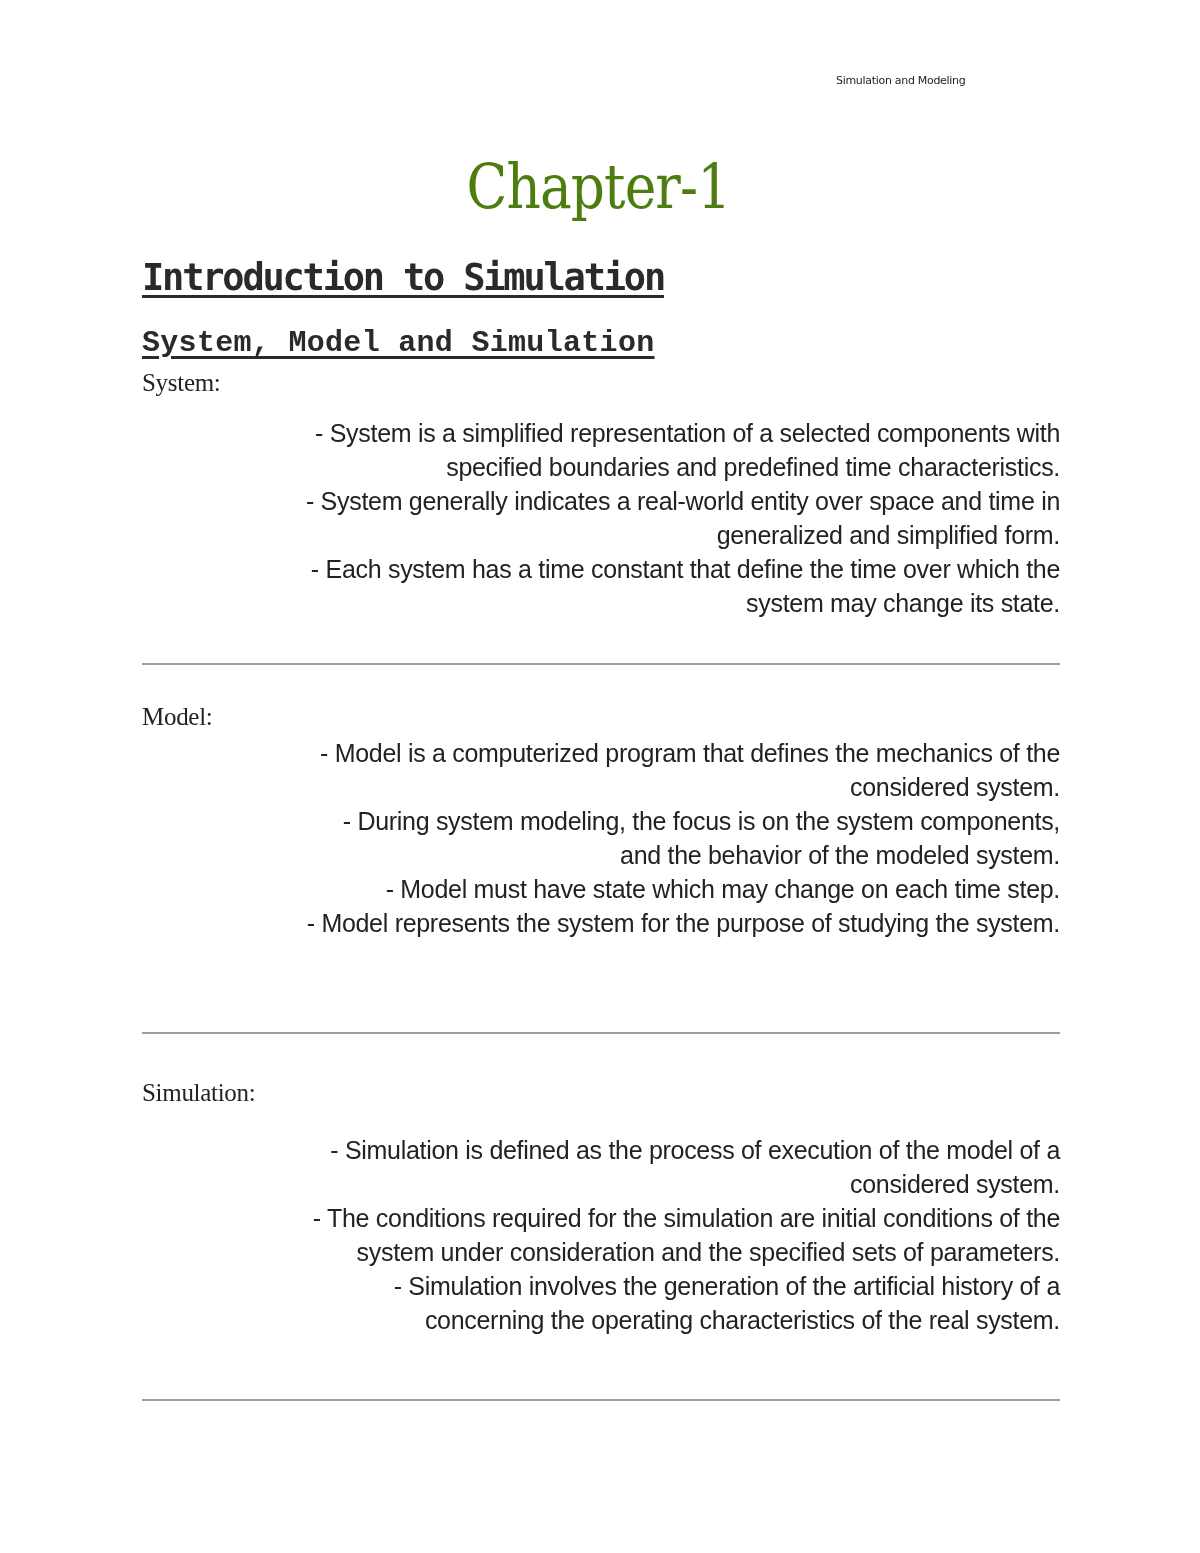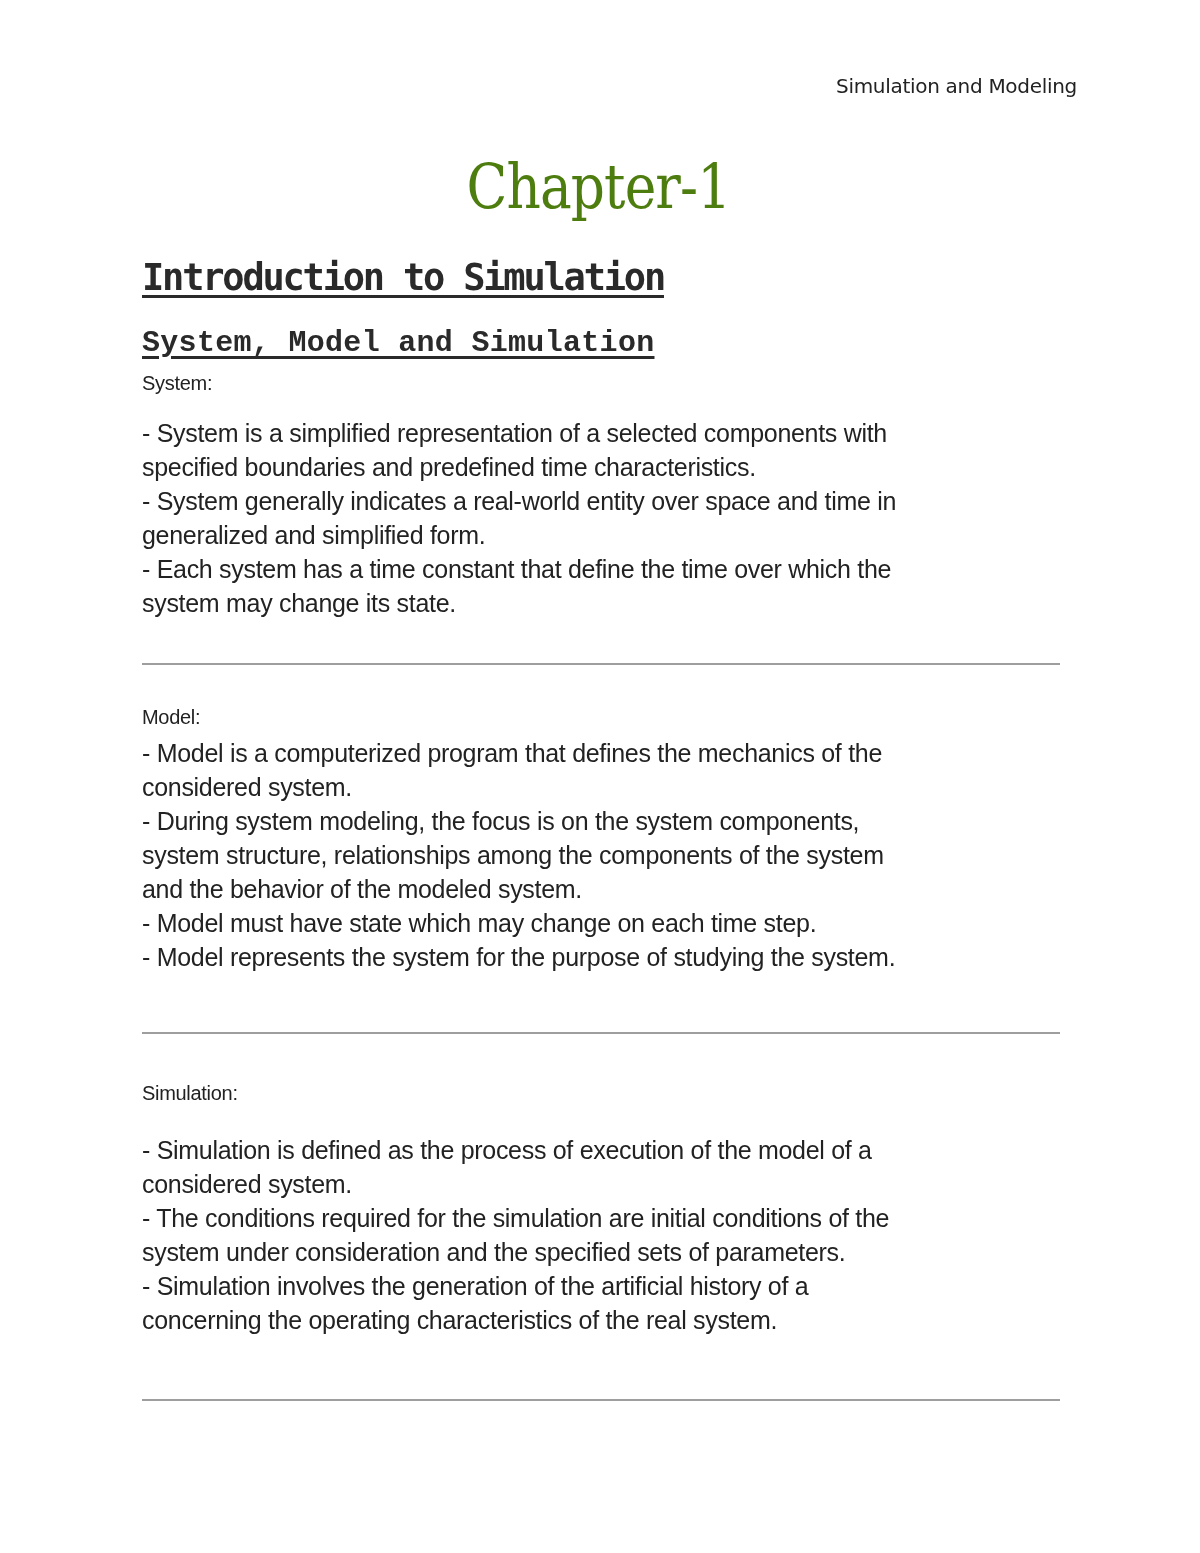--- a/index.html
+++ b/index.html
@@ -1,19 +1,19 @@
 <!DOCTYPE html>
 <html><head>
 <meta charset="utf-8">
 <style>
   html, body { margin: 0; padding: 0; background: #ffffff; }
   body { width: 1200px; height: 1553px; position: relative; overflow: hidden; color: #1a1a1a; }
   .header-right {
     position: absolute; top: 74px; left: 836px; width: 224px;
-    font-family: "DejaVu Sans", sans-serif; font-size: 20px; color: #222;
+    font-family: "DejaVu Sans", sans-serif; font-size: 11px; color: #222;
     white-space: nowrap; letter-spacing: -0.3px;
   }
   .chapter-title {
     position: absolute; top: 150px; left: 0; width: 1200px; text-align: center;
     font-family: "DejaVu Serif", serif; font-size: 62px; color: #4d7c0f;
     letter-spacing: -1px; padding-left: 0;
   }
   .chapter-title span { display: inline-block; transform: scaleX(0.86); margin-left: -4px; }
   .h1 {
     position: absolute; top: 256px; left: 142px;
@@ -22,24 +22,24 @@
     text-underline-offset: 5px; letter-spacing: -2.2px; white-space: nowrap;
   }
   .h2 {
     position: absolute; top: 326px; left: 142px;
     font-family: "Liberation Mono", monospace; font-weight: bold; font-size: 30px;
     color: #2a2a2a; text-decoration: underline; text-decoration-thickness: 3px;
     text-underline-offset: 5px; white-space: nowrap; letter-spacing: 0.3px;
   }
   .section { position: absolute; left: 142px; width: 918px; }
   .label {
-    font-family: Liberation Sans, sans-serif; font-size: 20px; color: #222;
+    font-family: Liberation Serif, serif; font-size: 25px; color: #222;
     line-height: 30px; white-space: nowrap; letter-spacing: -0.3px;
   }
-  .body-lines { margin-top: 20px; }
+  .body-lines { margin-top: 20px; text-align: right; }
   .line {
     font-family: "Liberation Sans", sans-serif; font-size: 25px; color: #222;
     line-height: 34px; white-space: nowrap; letter-spacing: -0.3px;
   }
   .divider {
     position: absolute; left: 142px; width: 918px; height: 0;
     border-top: 2px solid #9e9e9e;
   }
 </style>
 </head>
@@ -66,21 +66,20 @@
 </div>
 
 <div class="divider" style="top:663px;"></div>
 
 <div class="section" style="top:702px;">
   <div class="label">Model:</div>
   <div class="body-lines" style="margin-top:4px;">
     <div class="line">- Model is a computerized program that defines the mechanics of the</div>
     <div class="line">considered system.</div>
     <div class="line">- During system modeling, the focus is on the system components,</div>
-    <div class="line">system structure, relationships among the components of the system</div>
     <div class="line">and the behavior of the modeled system.</div>
     <div class="line">- Model must have state which may change on each time step.</div>
     <div class="line">- Model represents the system for the purpose of studying the system.</div>
   </div>
 </div>
 
 <div class="divider" style="top:1032px;"></div>
 
 <div class="section" style="top:1078px;">
   <div class="label">Simulation:</div>

